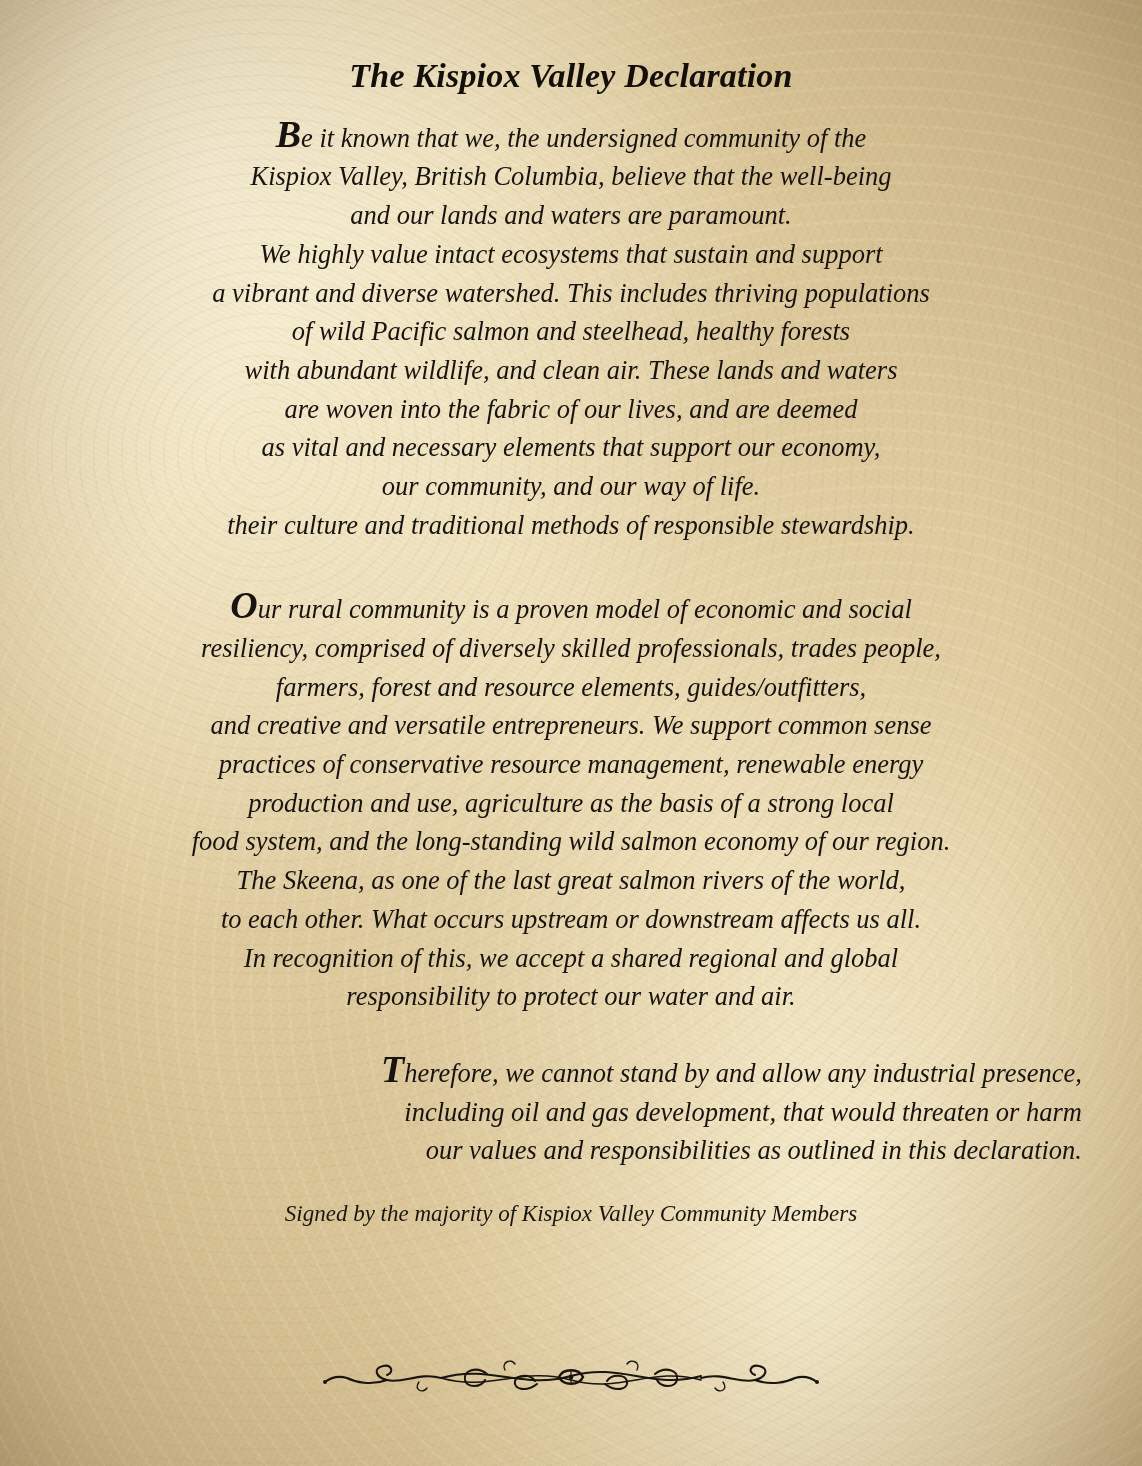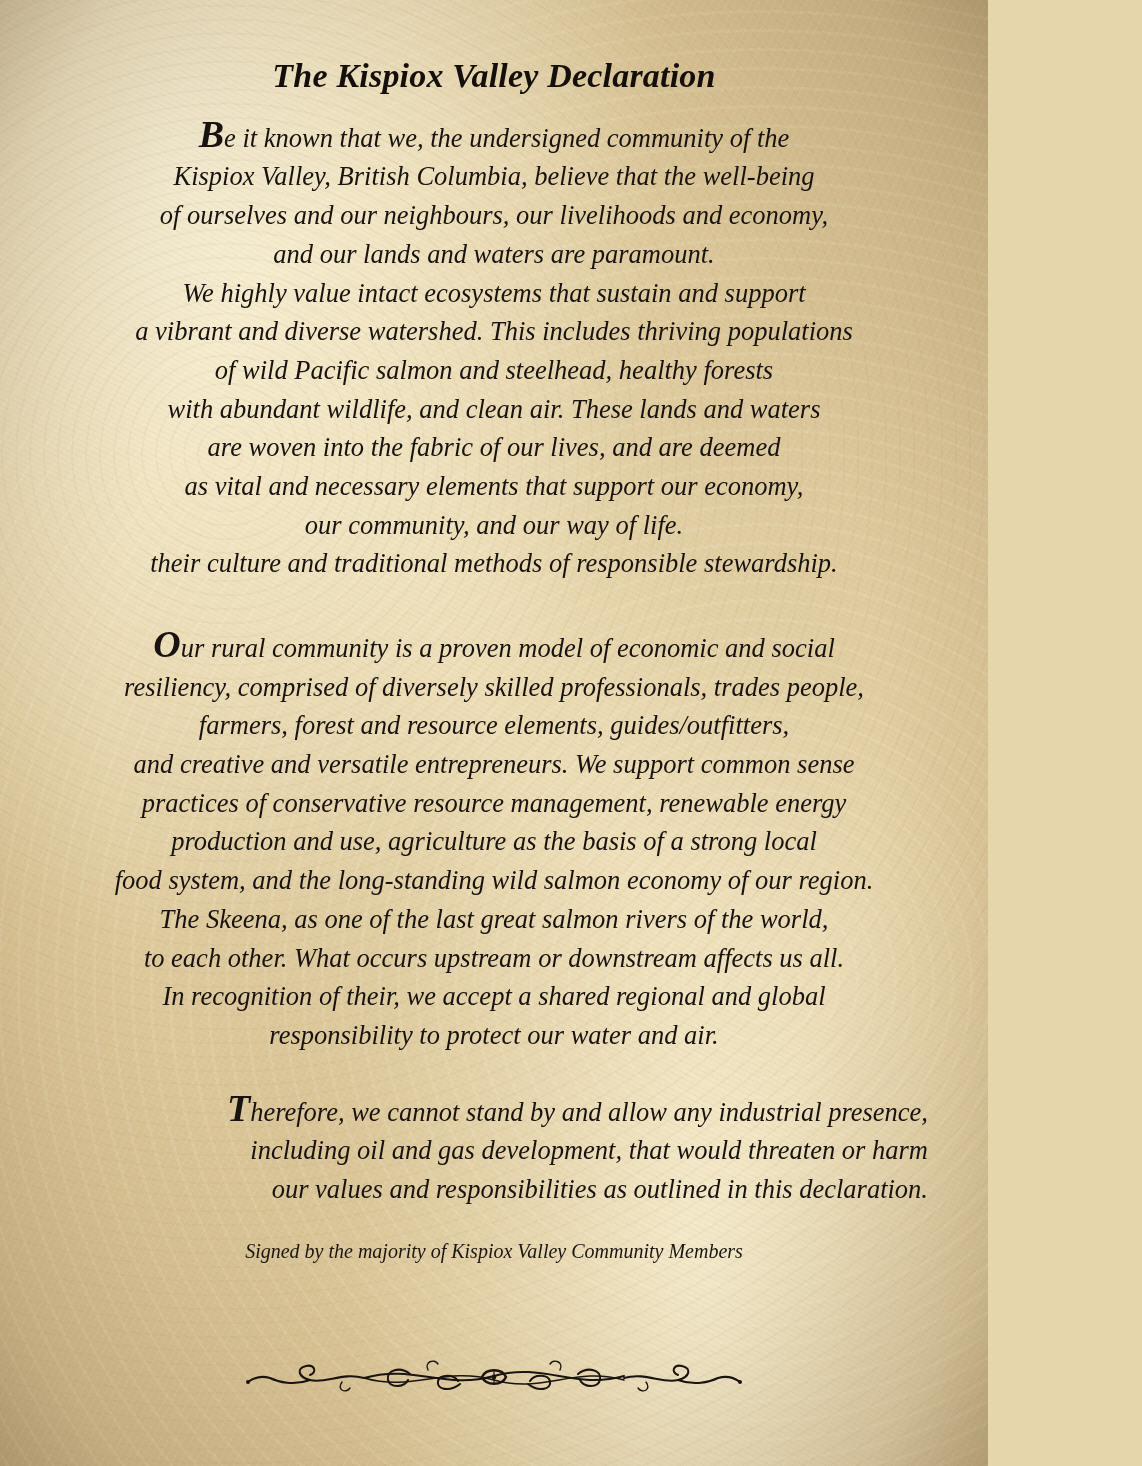--- a/index.html
+++ b/index.html
@@ -10,21 +10,21 @@
     width: 1142px;
     height: 1466px;
     font-family: "Liberation Serif", serif;
     background: #e6d6ab;
     overflow: hidden;
   }
 
   
   .page {
     position: relative;
-    width: 988px;
+    width: 1142px;
     height: 1466px;
     box-sizing: border-box;
     background-color: #e9d9b0;
     background-image:
       radial-gradient(ellipse at 18% 12%, rgba(255,250,228,0.85) 0%, rgba(255,250,228,0) 42%),
       radial-gradient(ellipse at 82% 20%, rgba(208,186,140,0.55) 0%, rgba(208,186,140,0) 38%),
       radial-gradient(ellipse at 30% 78%, rgba(206,183,135,0.55) 0%, rgba(206,183,135,0) 40%),
       radial-gradient(ellipse at 72% 88%, rgba(250,243,216,0.8) 0%, rgba(250,243,216,0) 36%),
       radial-gradient(ellipse at 50% 50%, rgba(240,226,188,0.9) 0%, rgba(221,199,152,0.75) 70%, rgba(196,172,126,0.85) 100%),
       linear-gradient(135deg, #efe0ba 0%, #e3d1a5 35%, #edddb6 60%, #dcc99c 100%);
@@ -92,21 +92,21 @@
   .para .ln {
     display: block;
     white-space: nowrap;
   }
 
   .para.p1 { margin-bottom: 46px; }
   .para.p2 { margin-bottom: 38px; }
   .para.p3 { margin-bottom: 28px; text-align: right; }
 
   .signature {
-    font-size: 20px;
+    font-size: 23px;
     font-style: italic;
     line-height: 1.4;
     margin: 0;
     color: #1b1511;
   }
 
   .flourish {
     position: absolute;
     left: 0;
     right: 0;
@@ -122,21 +122,20 @@
 <body>
 
 <div class="page">
   <div class="content">
 
     <h1 class="doc-title">The Kispiox Valley Declaration</h1>
 
     <p class="para p1">
       <span class="ln"><span class="dropcap">B</span><span>e it known that we, the undersigned community of the</span></span>
       <span class="ln">Kispiox Valley, British Columbia, believe that the well-being</span>
-      <span class="ln">of ourselves and our neighbours, our livelihoods and economy,</span>
       <span class="ln">and our lands and waters are paramount.</span>
       <span class="ln">We highly value intact ecosystems that sustain and support</span>
       <span class="ln">a vibrant and diverse watershed.  This includes thriving populations</span>
       <span class="ln">of wild Pacific salmon and steelhead, healthy forests</span>
       <span class="ln">with abundant wildlife, and clean air.  These lands and waters</span>
       <span class="ln">are woven into the fabric of our lives, and are deemed</span>
       <span class="ln">as vital and necessary elements that support our economy,</span>
       <span class="ln">our community, and our way of life.</span>
       <span class="ln">their culture and traditional methods of responsible stewardship.</span>
     </p>
@@ -144,21 +143,21 @@
     <p class="para p2">
       <span class="ln"><span class="dropcap">O</span><span>ur rural community is a proven model of economic and social</span></span>
       <span class="ln">resiliency, comprised of diversely skilled professionals, trades people,</span>
       <span class="ln">farmers, forest and resource elements, guides/outfitters,</span>
       <span class="ln">and creative and versatile entrepreneurs.  We support common sense</span>
       <span class="ln">practices of conservative resource management, renewable energy</span>
       <span class="ln">production and use, agriculture as the basis of a strong local</span>
       <span class="ln">food system, and the long-standing wild salmon economy of our region.</span>
       <span class="ln">The Skeena, as one of the last great salmon rivers of the world,</span>
       <span class="ln">to each other.  What occurs upstream or downstream affects us all.</span>
-      <span class="ln">In recognition of their, we accept a shared regional and global</span>
+      <span class="ln">In recognition of this, we accept a shared regional and global</span>
       <span class="ln">responsibility to protect our water and air.</span>
     </p>
 
     <p class="para p3">
       <span class="ln"><span class="dropcap">T</span><span>herefore, we cannot stand by and allow any industrial presence,</span></span>
       <span class="ln">including oil and gas development, that would threaten or harm</span>
       <span class="ln">our values and responsibilities as outlined in this declaration.</span>
     </p>
 
     <p class="signature">Signed by the majority of Kispiox Valley Community Members</p>

